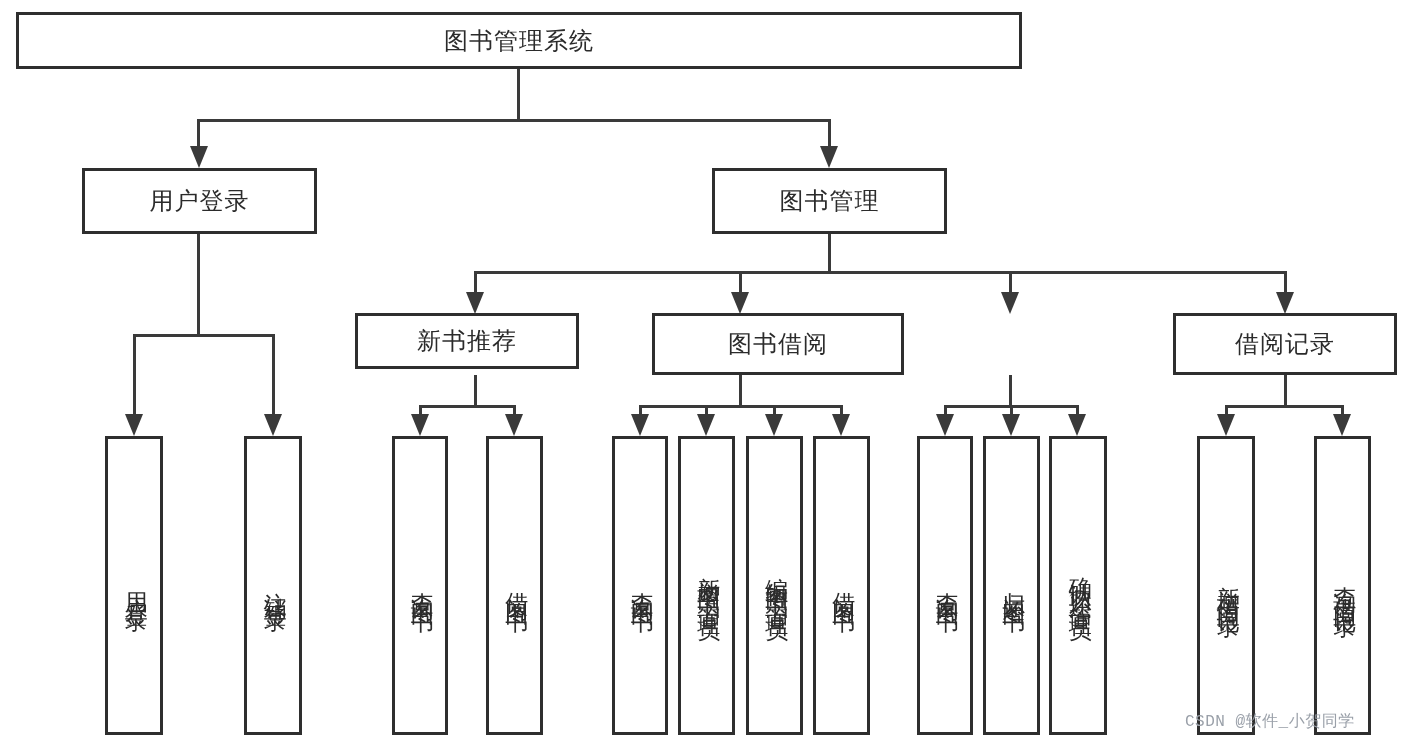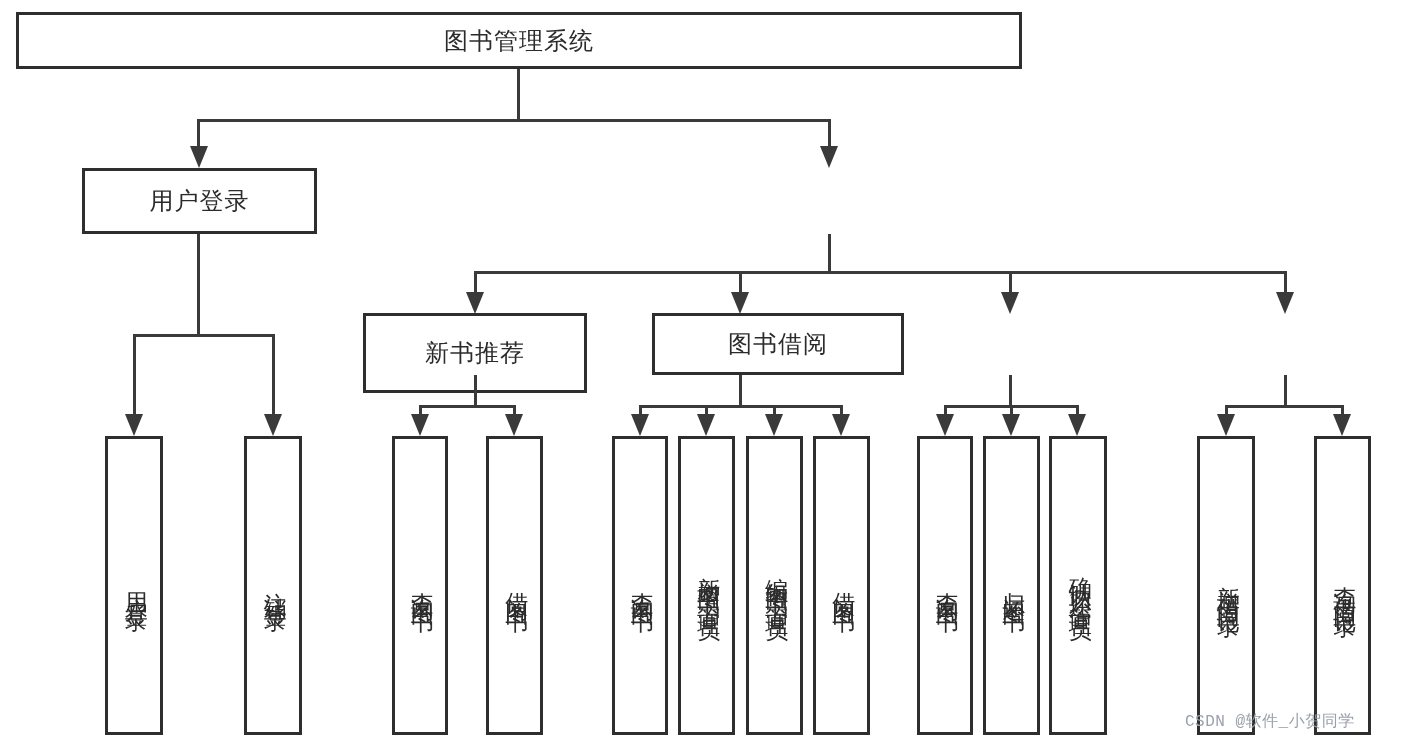--- a/index.html
+++ b/index.html
@@ -65,44 +65,50 @@
   <div class="ln" style="left:517px;top:69px;width:3px;height:53px;"></div>
   <div class="ln" style="left:197px;top:119px;width:634px;height:3px;"></div>
   <div class="ln" style="left:197px;top:119px;width:3px;height:28px;"></div>
   <div class="ah" style="left:190px;top:146px;"></div>
   <div class="ln" style="left:828px;top:119px;width:3px;height:28px;"></div>
   <div class="ah" style="left:820px;top:146px;"></div>
 
   <div class="bx" style="left:82px;top:168px;width:235px;height:66px;">
     <span>用户登录</span>
   </div>
+  <div class="bx" style="left:712px;top:168px;width:235px;height:66px;">
+    <span>图书管理</span>
+  </div>
 
   <div class="ln" style="left:197px;top:234px;width:3px;height:103px;"></div>
   <div class="ln" style="left:133px;top:334px;width:142px;height:3px;"></div>
   <div class="ln" style="left:133px;top:334px;width:3px;height:81px;"></div>
   <div class="ah" style="left:125px;top:414px;"></div>
   <div class="ln" style="left:272px;top:334px;width:3px;height:81px;"></div>
   <div class="ah" style="left:264px;top:414px;"></div>
 
   <div class="ln" style="left:828px;top:234px;width:3px;height:40px;"></div>
   <div class="ln" style="left:474px;top:271px;width:813px;height:3px;"></div>
   <div class="ln" style="left:474px;top:271px;width:3px;height:21px;"></div>
   <div class="ah" style="left:466px;top:292px;"></div>
   <div class="ln" style="left:739px;top:271px;width:3px;height:21px;"></div>
   <div class="ah" style="left:731px;top:292px;"></div>
   <div class="ln" style="left:1009px;top:271px;width:3px;height:21px;"></div>
   <div class="ah" style="left:1001px;top:292px;"></div>
   <div class="ln" style="left:1284px;top:271px;width:3px;height:21px;"></div>
   <div class="ah" style="left:1276px;top:292px;"></div>
 
-  <div class="bx" style="left:363px;top:313px;width:224px;height:80px;align-items:center;">
+  <div class="bx" style="left:355px;top:313px;width:224px;height:56px;align-items:center;">
     <span>新书推荐</span>
   </div>
   <div class="bx" style="left:652px;top:313px;width:252px;height:62px;">
     <span>图书借阅</span>
+  </div>
+  <div class="bx" style="left:1173px;top:313px;width:224px;height:62px;">
+    <span>借阅记录</span>
   </div>
 
   <div class="ln" style="left:474px;top:375px;width:3px;height:33px;"></div>
   <div class="ln" style="left:419px;top:405px;width:97px;height:3px;"></div>
   <div class="ln" style="left:419px;top:405px;width:3px;height:10px;"></div>
   <div class="ah" style="left:411px;top:414px;"></div>
   <div class="ln" style="left:513px;top:405px;width:3px;height:10px;"></div>
   <div class="ah" style="left:505px;top:414px;"></div>
 
   <div class="ln" style="left:739px;top:375px;width:3px;height:33px;"></div>

